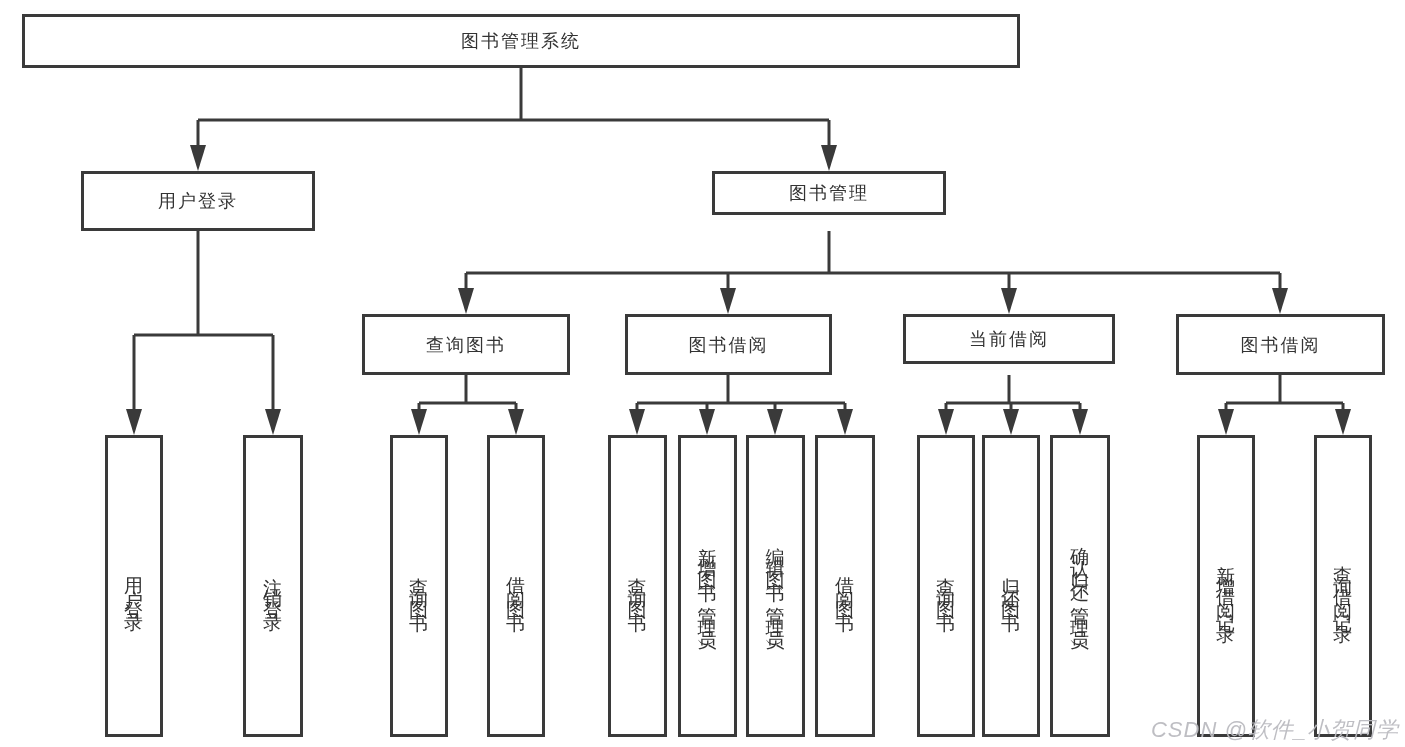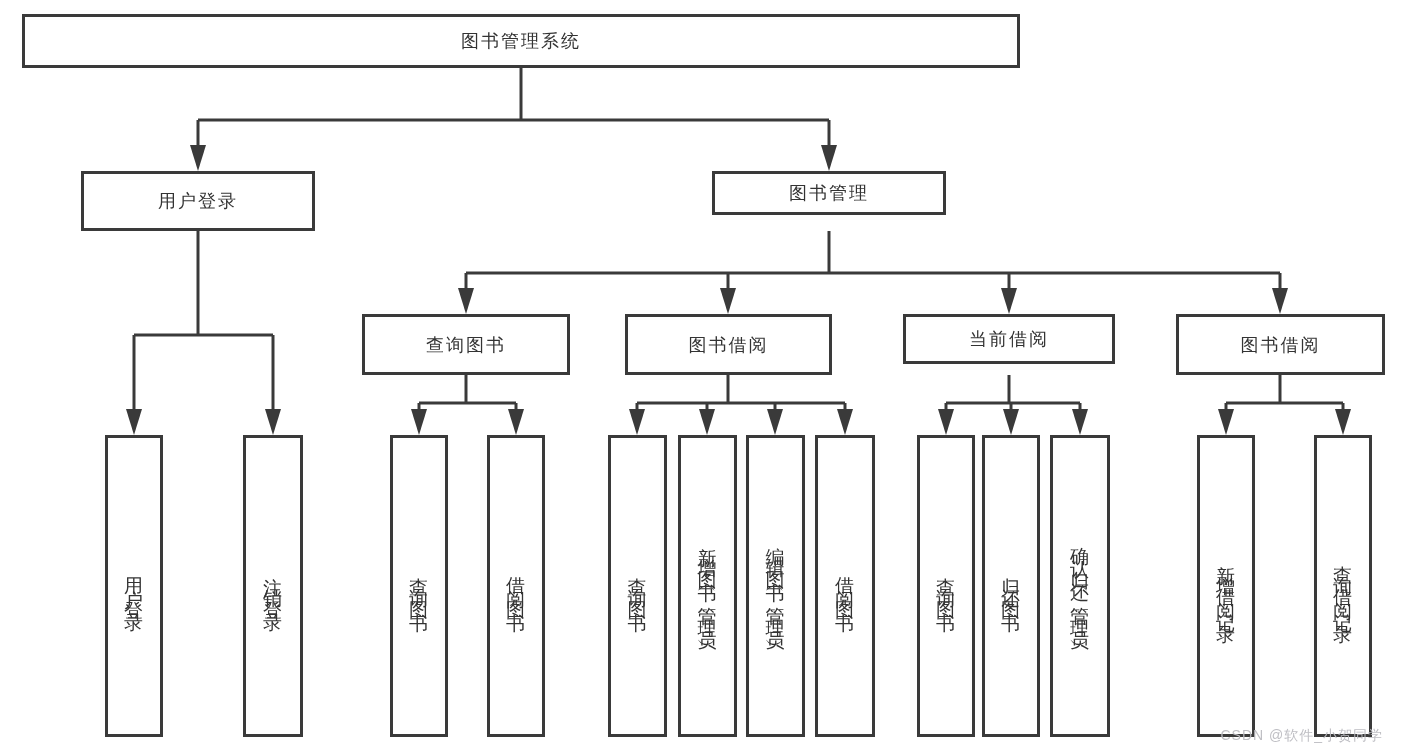--- a/index.html
+++ b/index.html
@@ -18,23 +18,24 @@
   .vbox{
     position:absolute;box-sizing:border-box;background:#ffffff;
     border:3px solid #3a3a3a;display:flex;align-items:center;justify-content:center;
     z-index:2;
   }
   .vbox span{
     writing-mode:vertical-rl;text-orientation:mixed;
     font-size:19px;letter-spacing:12px;color:#333333;line-height:1;
   }
   .watermark{
-    position:absolute;right:22px;bottom:2px;z-index:5;
-    font-size:14px;letter-spacing:1px;color:rgba(186,186,192,0.95);
+    position:absolute;right:6px;bottom:2px;z-index:5;
+    font-size:22px;letter-spacing:1px;color:rgba(186,186,192,0.95);
     white-space:nowrap;
+    font-style:italic;
   }
 </style>
 </head>
 <body>
 
 <div id="stage">
 
   <svg id="wires" width="1405" height="747" viewBox="0 0 1405 747" xmlns="http://www.w3.org/2000/svg">
     <g>
       <path d="M521 68 V120"></path>

